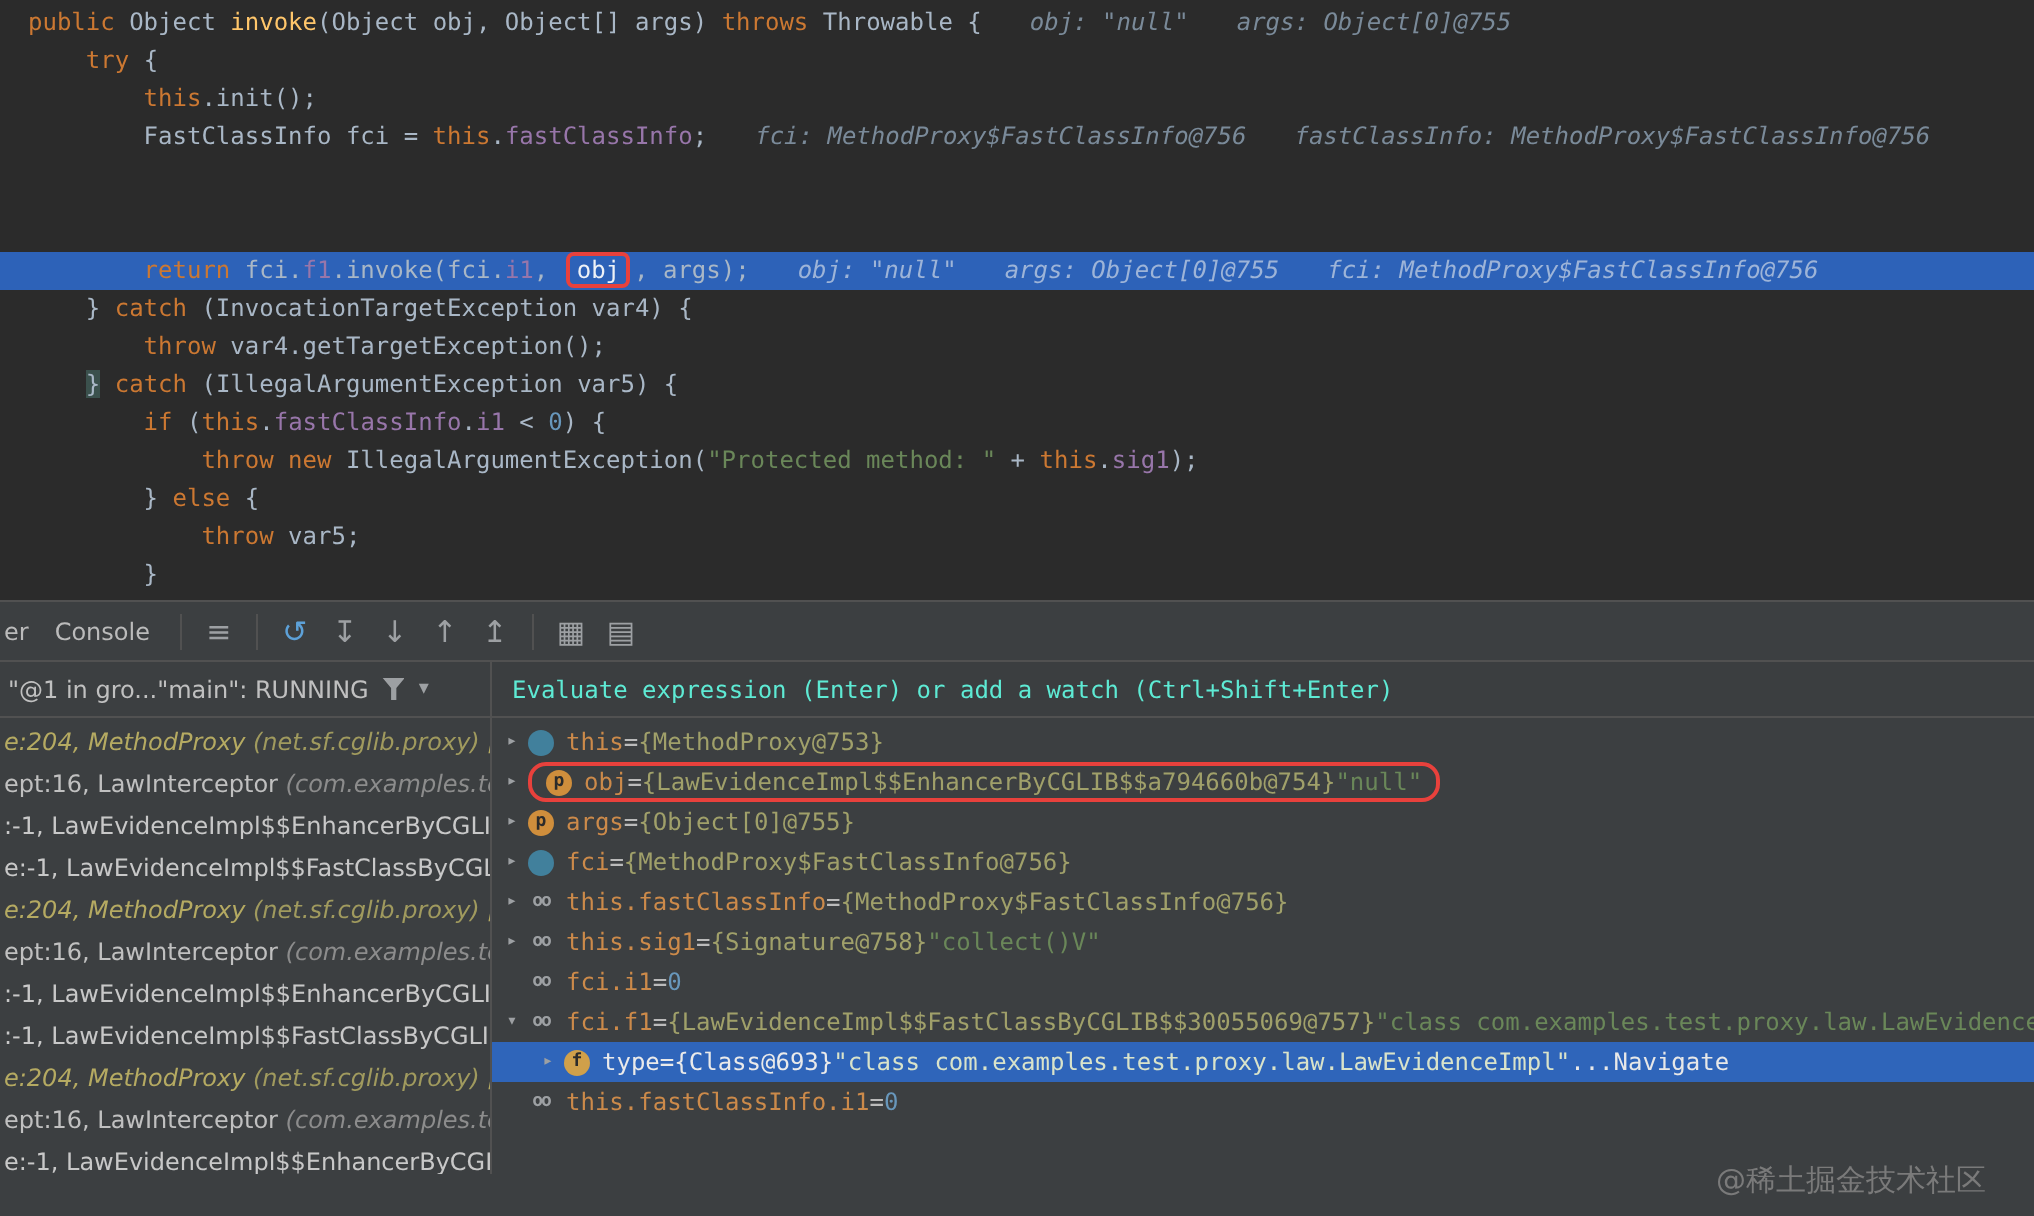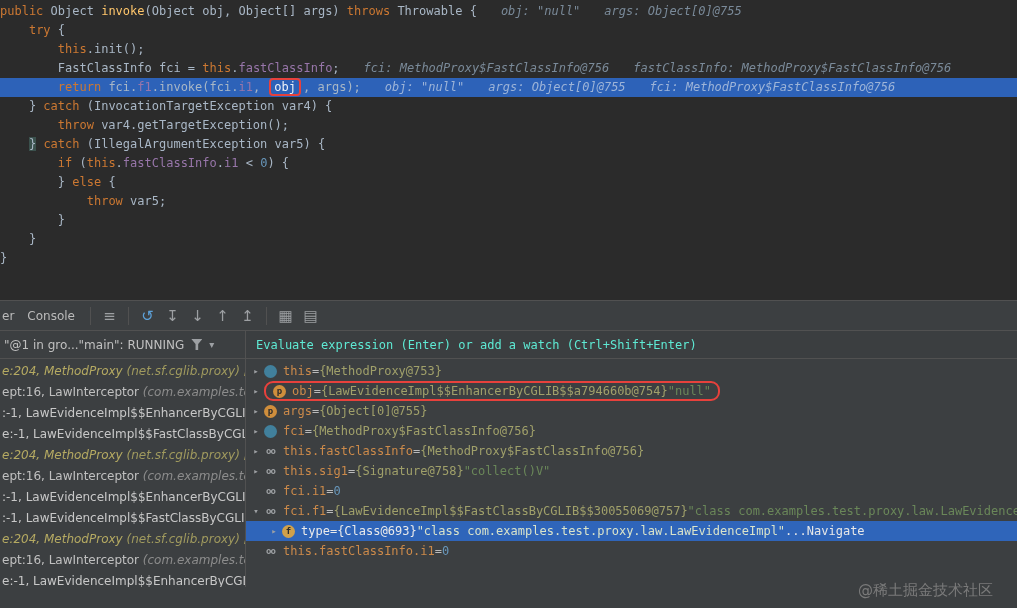--- a/index.html
+++ b/index.html
@@ -4,22 +4,22 @@
 <style>
   * { margin:0; padding:0; box-sizing:border-box; }
   html,body { width:1017px; height:608px; overflow:hidden; background:#2b2b2b;
               font-family:"DejaVu Sans", sans-serif; }
   .screen { position:relative; width:1017px; height:608px; overflow:hidden; background:#2b2b2b; }
 
   
   .editor { position:absolute; top:0; left:0; width:100%; height:300px; background:#2b2b2b;
             padding-top:2px; font-family:"DejaVu Sans Mono", monospace; font-size:12px;
             line-height:19px; overflow:hidden; }
-  .code-line { white-space:pre; height:19px; }
-  .code-line.exec { background:#2d62b8; }
+  .code-line { padding-left:14px; white-space:pre; height:19px; }
+  .code-line.exec { background:#2d62b8;margin-top:48px; }
   .seg-kw    { color:#cc7832; }
   .seg-def   { color:#a9b7c6; }
   .seg-method{ color:#ffc66b; }
   .seg-field { color:#9876aa; }
   .seg-str   { color:#6a8759; }
   .seg-num   { color:#6897bb; }
   .seg-brace { background:#3b514d; color:#a9b7c6; }
   .seg-boxed { color:#eef2f7; border:2px solid #e8413c; border-radius:4px; padding:0 3px; margin:0 2px; }
   .hint { color:#7a8a99; font-style:italic; margin-left:24px; }
   .exec .hint { color:#9db4d8; }
@@ -97,20 +97,21 @@
   <div class="editor">
       <div class="code-line"><span class="seg-kw">public </span><span class="seg-def">Object </span><span class="seg-method">invoke</span><span class="seg-def">(Object obj, Object[] args) </span><span class="seg-kw">throws</span><span class="seg-def"> Throwable {</span><span class="hint">obj: "null"</span><span class="hint">args: Object[0]@755</span></div>
       <div class="code-line"><span class="seg-def">    </span><span class="seg-kw">try</span><span class="seg-def"> {</span></div>
       <div class="code-line"><span class="seg-def">        </span><span class="seg-kw">this</span><span class="seg-def">.init();</span></div>
       <div class="code-line"><span class="seg-def">        FastClassInfo fci = </span><span class="seg-kw">this</span><span class="seg-def">.</span><span class="seg-field">fastClassInfo</span><span class="seg-def">;</span><span class="hint">fci: MethodProxy$FastClassInfo@756</span><span class="hint">fastClassInfo: MethodProxy$FastClassInfo@756</span></div>
       <div class="code-line exec"><span class="seg-def">        </span><span class="seg-kw">return</span><span class="seg-def"> fci.</span><span class="seg-field">f1</span><span class="seg-def">.invoke(fci.</span><span class="seg-field">i1</span><span class="seg-def">, </span><span class="seg-boxed">obj</span><span class="seg-def">, args);</span><span class="hint">obj: "null"</span><span class="hint">args: Object[0]@755</span><span class="hint">fci: MethodProxy$FastClassInfo@756</span></div>
       <div class="code-line"><span class="seg-def">    } </span><span class="seg-kw">catch</span><span class="seg-def"> (InvocationTargetException var4) {</span></div>
       <div class="code-line"><span class="seg-def">        </span><span class="seg-kw">throw</span><span class="seg-def"> var4.getTargetException();</span></div>
       <div class="code-line"><span class="seg-def">    </span><span class="seg-brace">}</span><span class="seg-def"> </span><span class="seg-kw">catch</span><span class="seg-def"> (IllegalArgumentException var5) {</span></div>
       <div class="code-line"><span class="seg-def">        </span><span class="seg-kw">if</span><span class="seg-def"> (</span><span class="seg-kw">this</span><span class="seg-def">.</span><span class="seg-field">fastClassInfo</span><span class="seg-def">.</span><span class="seg-field">i1</span><span class="seg-def"> &lt; </span><span class="seg-num">0</span><span class="seg-def">) {</span></div>
+      <div class="code-line"><span class="seg-def">            </span><span class="seg-kw">throw new</span><span class="seg-def"> IllegalArgumentException(</span><span class="seg-str">"Protected method: "</span><span class="seg-def"> + </span><span class="seg-kw">this</span><span class="seg-def">.</span><span class="seg-field">sig1</span><span class="seg-def">);</span></div>
       <div class="code-line"><span class="seg-def">        } </span><span class="seg-kw">else</span><span class="seg-def"> {</span></div>
       <div class="code-line"><span class="seg-def">            </span><span class="seg-kw">throw</span><span class="seg-def"> var5;</span></div>
       <div class="code-line"><span class="seg-def">        }</span></div>
       <div class="code-line"><span class="seg-def">    }</span></div>
       <div class="code-line"><span class="seg-def">}</span></div>
     </div>
 
   <div class="debug">
 
     <div class="toolbar">

